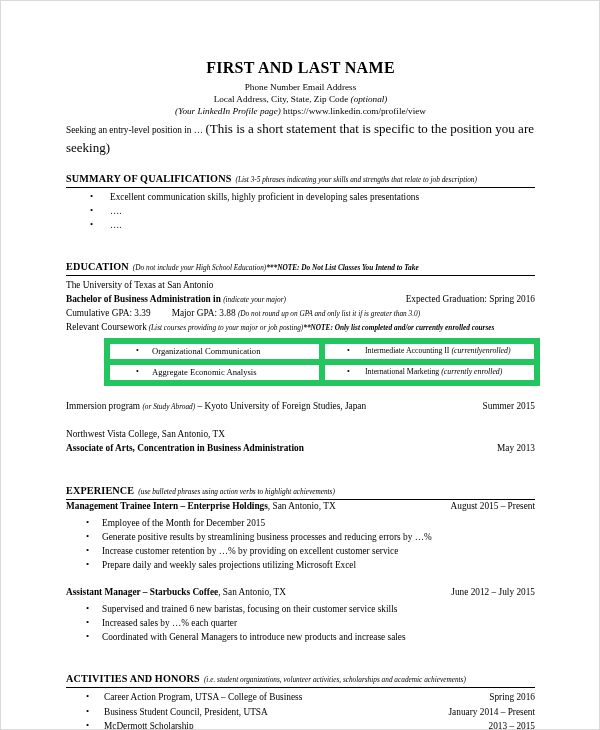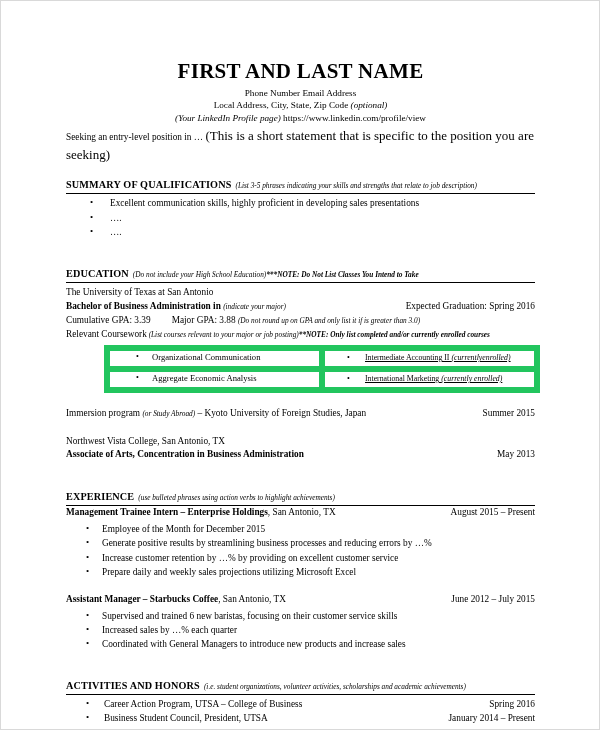--- a/index.html
+++ b/index.html
@@ -18,21 +18,21 @@
   }
   .page {
     padding: 56px 66px 0 65px;
     box-sizing: border-box;
     width: 600px;
   }
 
   
   .hdr { text-align: center; }
   .hdr-name {
-    font-size: 21px;
+    font-size: 16px;
     font-weight: bold;
     letter-spacing: 0.3px;
     line-height: 1.35;
     margin-bottom: 2px;
   }
   .hdr-line {
     font-size: 9.2px;
     line-height: 1.32;
   }
   .hdr-line i { font-style: italic; }
@@ -125,21 +125,21 @@
     line-height: 1.3;
     padding-left: 42px;
     position: relative;
   }
   table.cw td .cell::before {
     content: "\2022";
     position: absolute;
     left: 26px;
     font-size: 8px;
   }
-  table.cw td.r .cell { padding-left: 40px; font-size: 7.8px; text-decoration: underline; }
+  table.cw td.r .cell { padding-left: 40px; font-size: 7.8px; }
   table.cw td.r .cell::before { left: 22px; }
   table.cw td.r .cell i { font-style: italic; }
 
   
   .job-head {
     display: flex;
     justify-content: space-between;
     align-items: baseline;
     font-size: 9.3px;
     line-height: 1.5;
@@ -210,21 +210,21 @@
       <span class="l">The University of Texas at San Antonio</span>
     </div>
     <div class="edu-row">
       <span class="l"><span class="b">Bachelor of Business Administration in </span><span class="sm">(indicate your major)</span></span>
       <span class="r">Expected Graduation: Spring 2016</span>
     </div>
     <div class="edu-row">
       <span class="l"><span>Cumulative GPA: 3.39</span><span class="gpa-major">Major GPA: 3.88 </span><span class="sm">(Do not round up on GPA and only list it if is greater than 3.0)</span></span>
     </div>
     <div class="edu-row">
-      <span class="l"><span class="u">Relevant Coursework</span><span class="sm"> (List courses relevant to your major or job posting)</span><span class="smb">**NOTE: Only list completed and/or currently enrolled courses</span></span>
+      <span class="l"><span class="u">Relevant Coursework</span><span class="sm"> (List courses providing to your major or job posting)</span><span class="smb">**NOTE: Only list completed and/or currently enrolled courses</span></span>
     </div>
   </div>
 
   <table class="cw">
     <tbody>
         <tr>
       <td>
             <div class="cell">Organizational Communication</div>
           </td>
       <td class="r">

